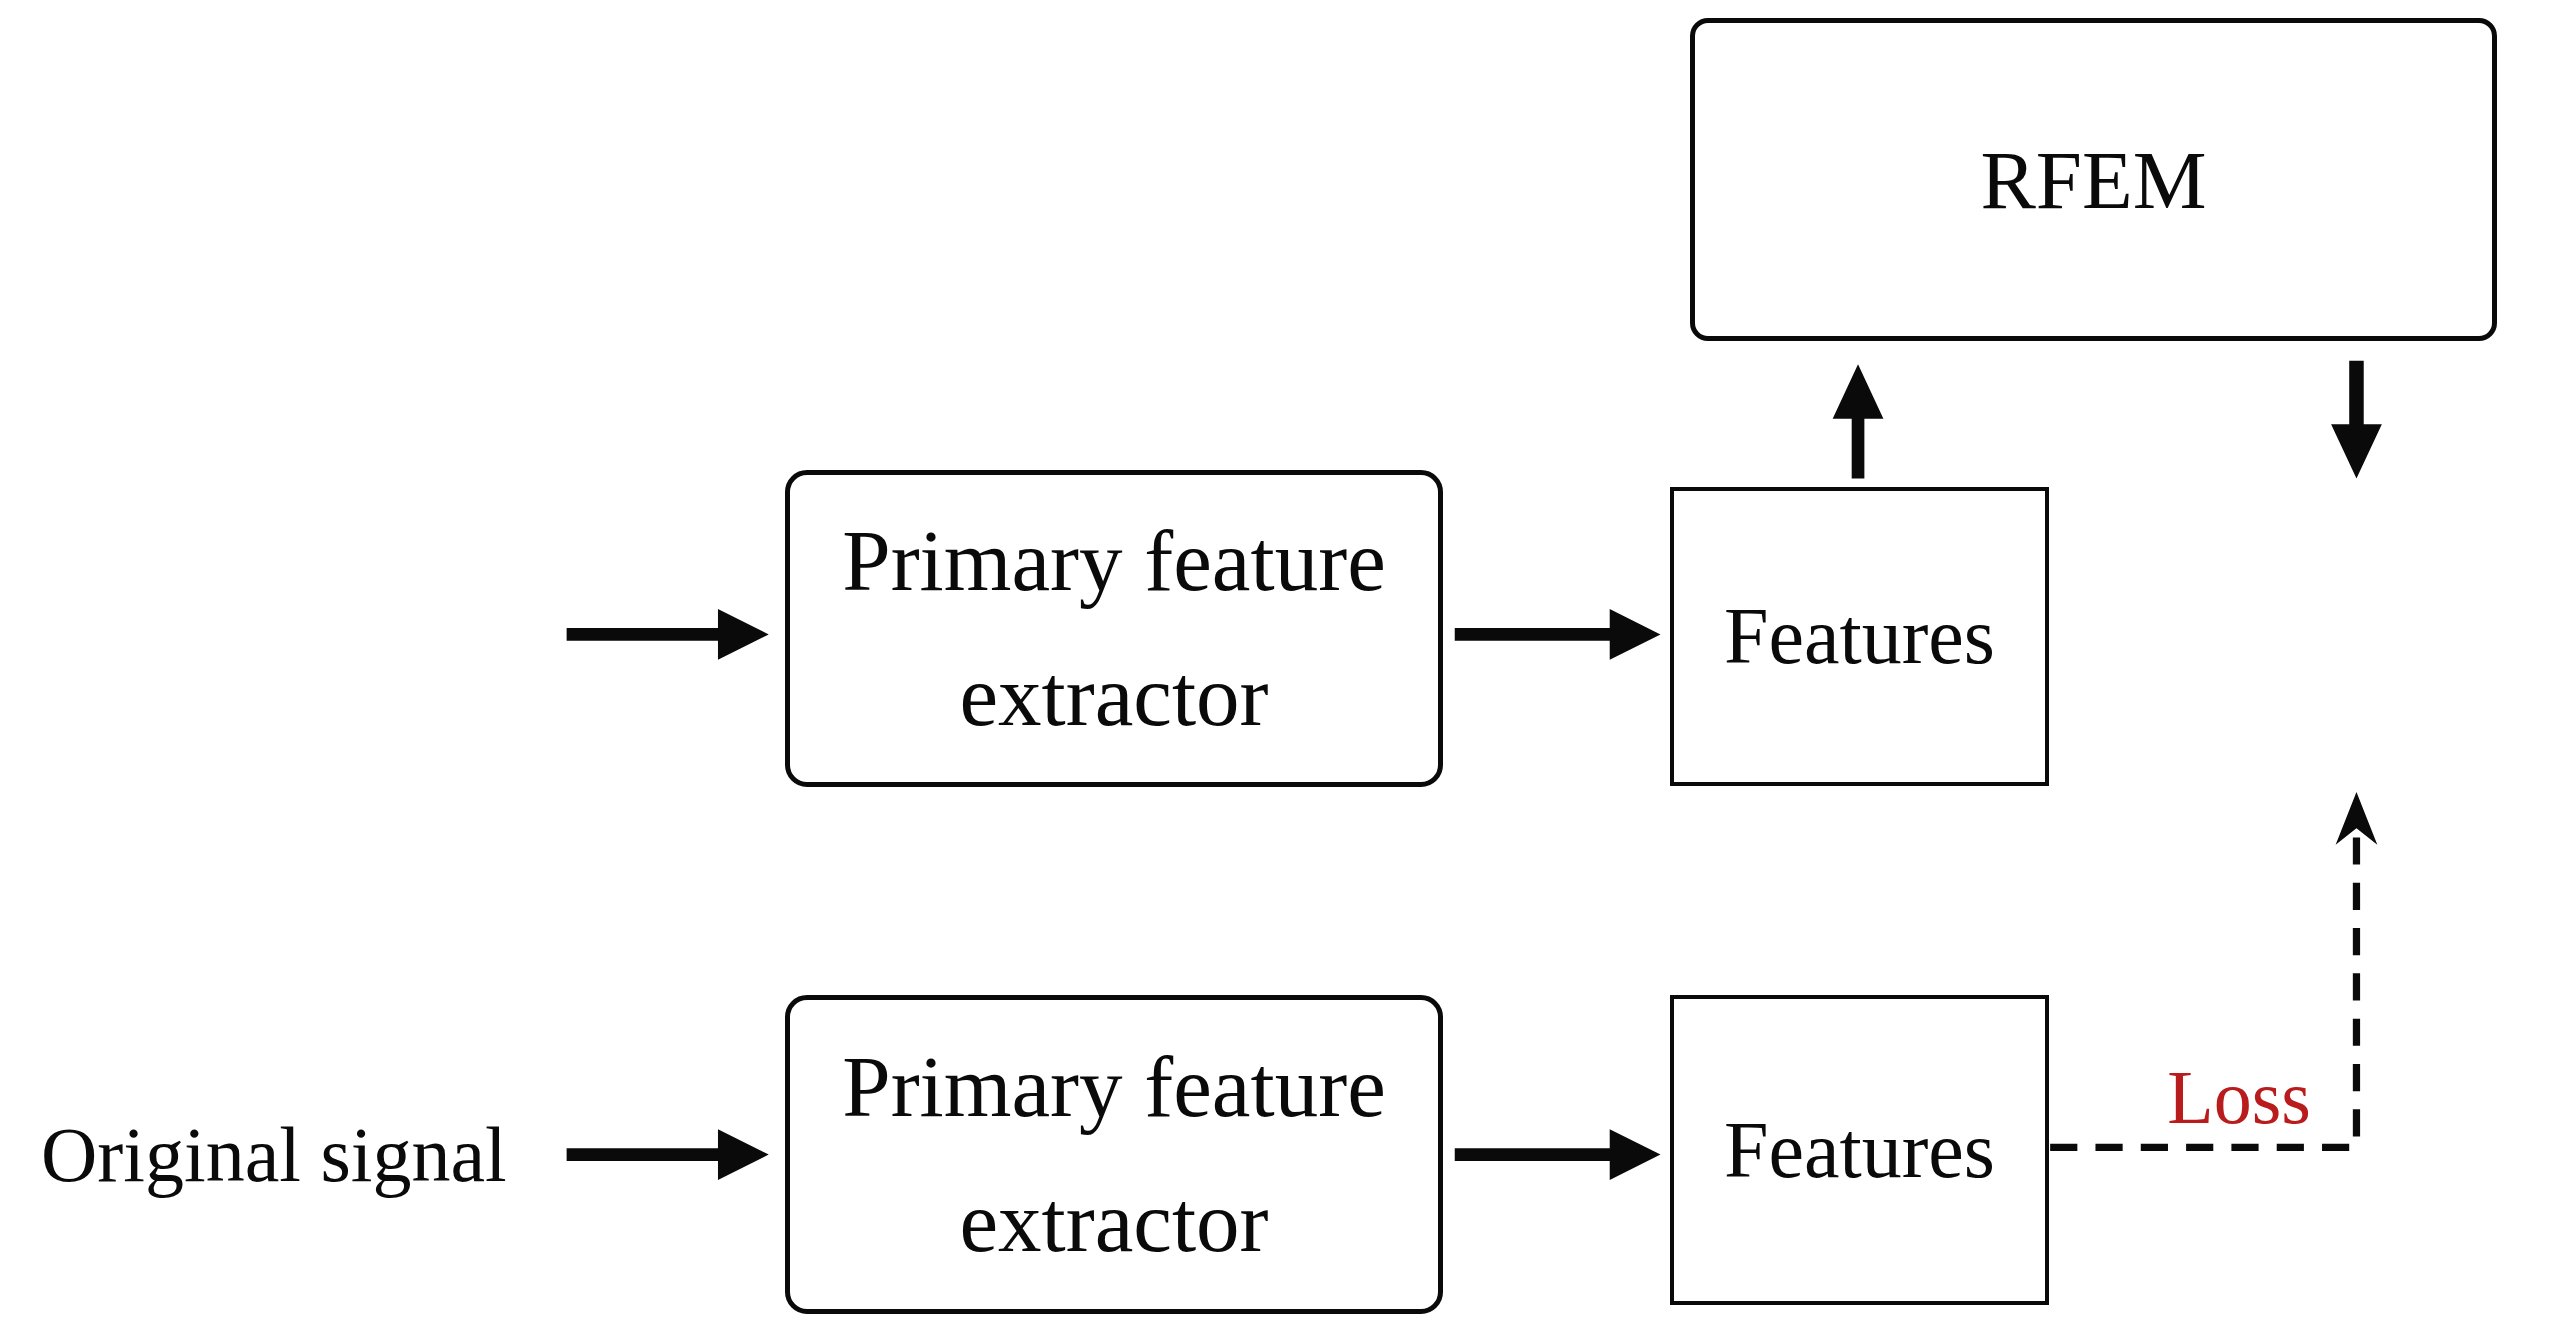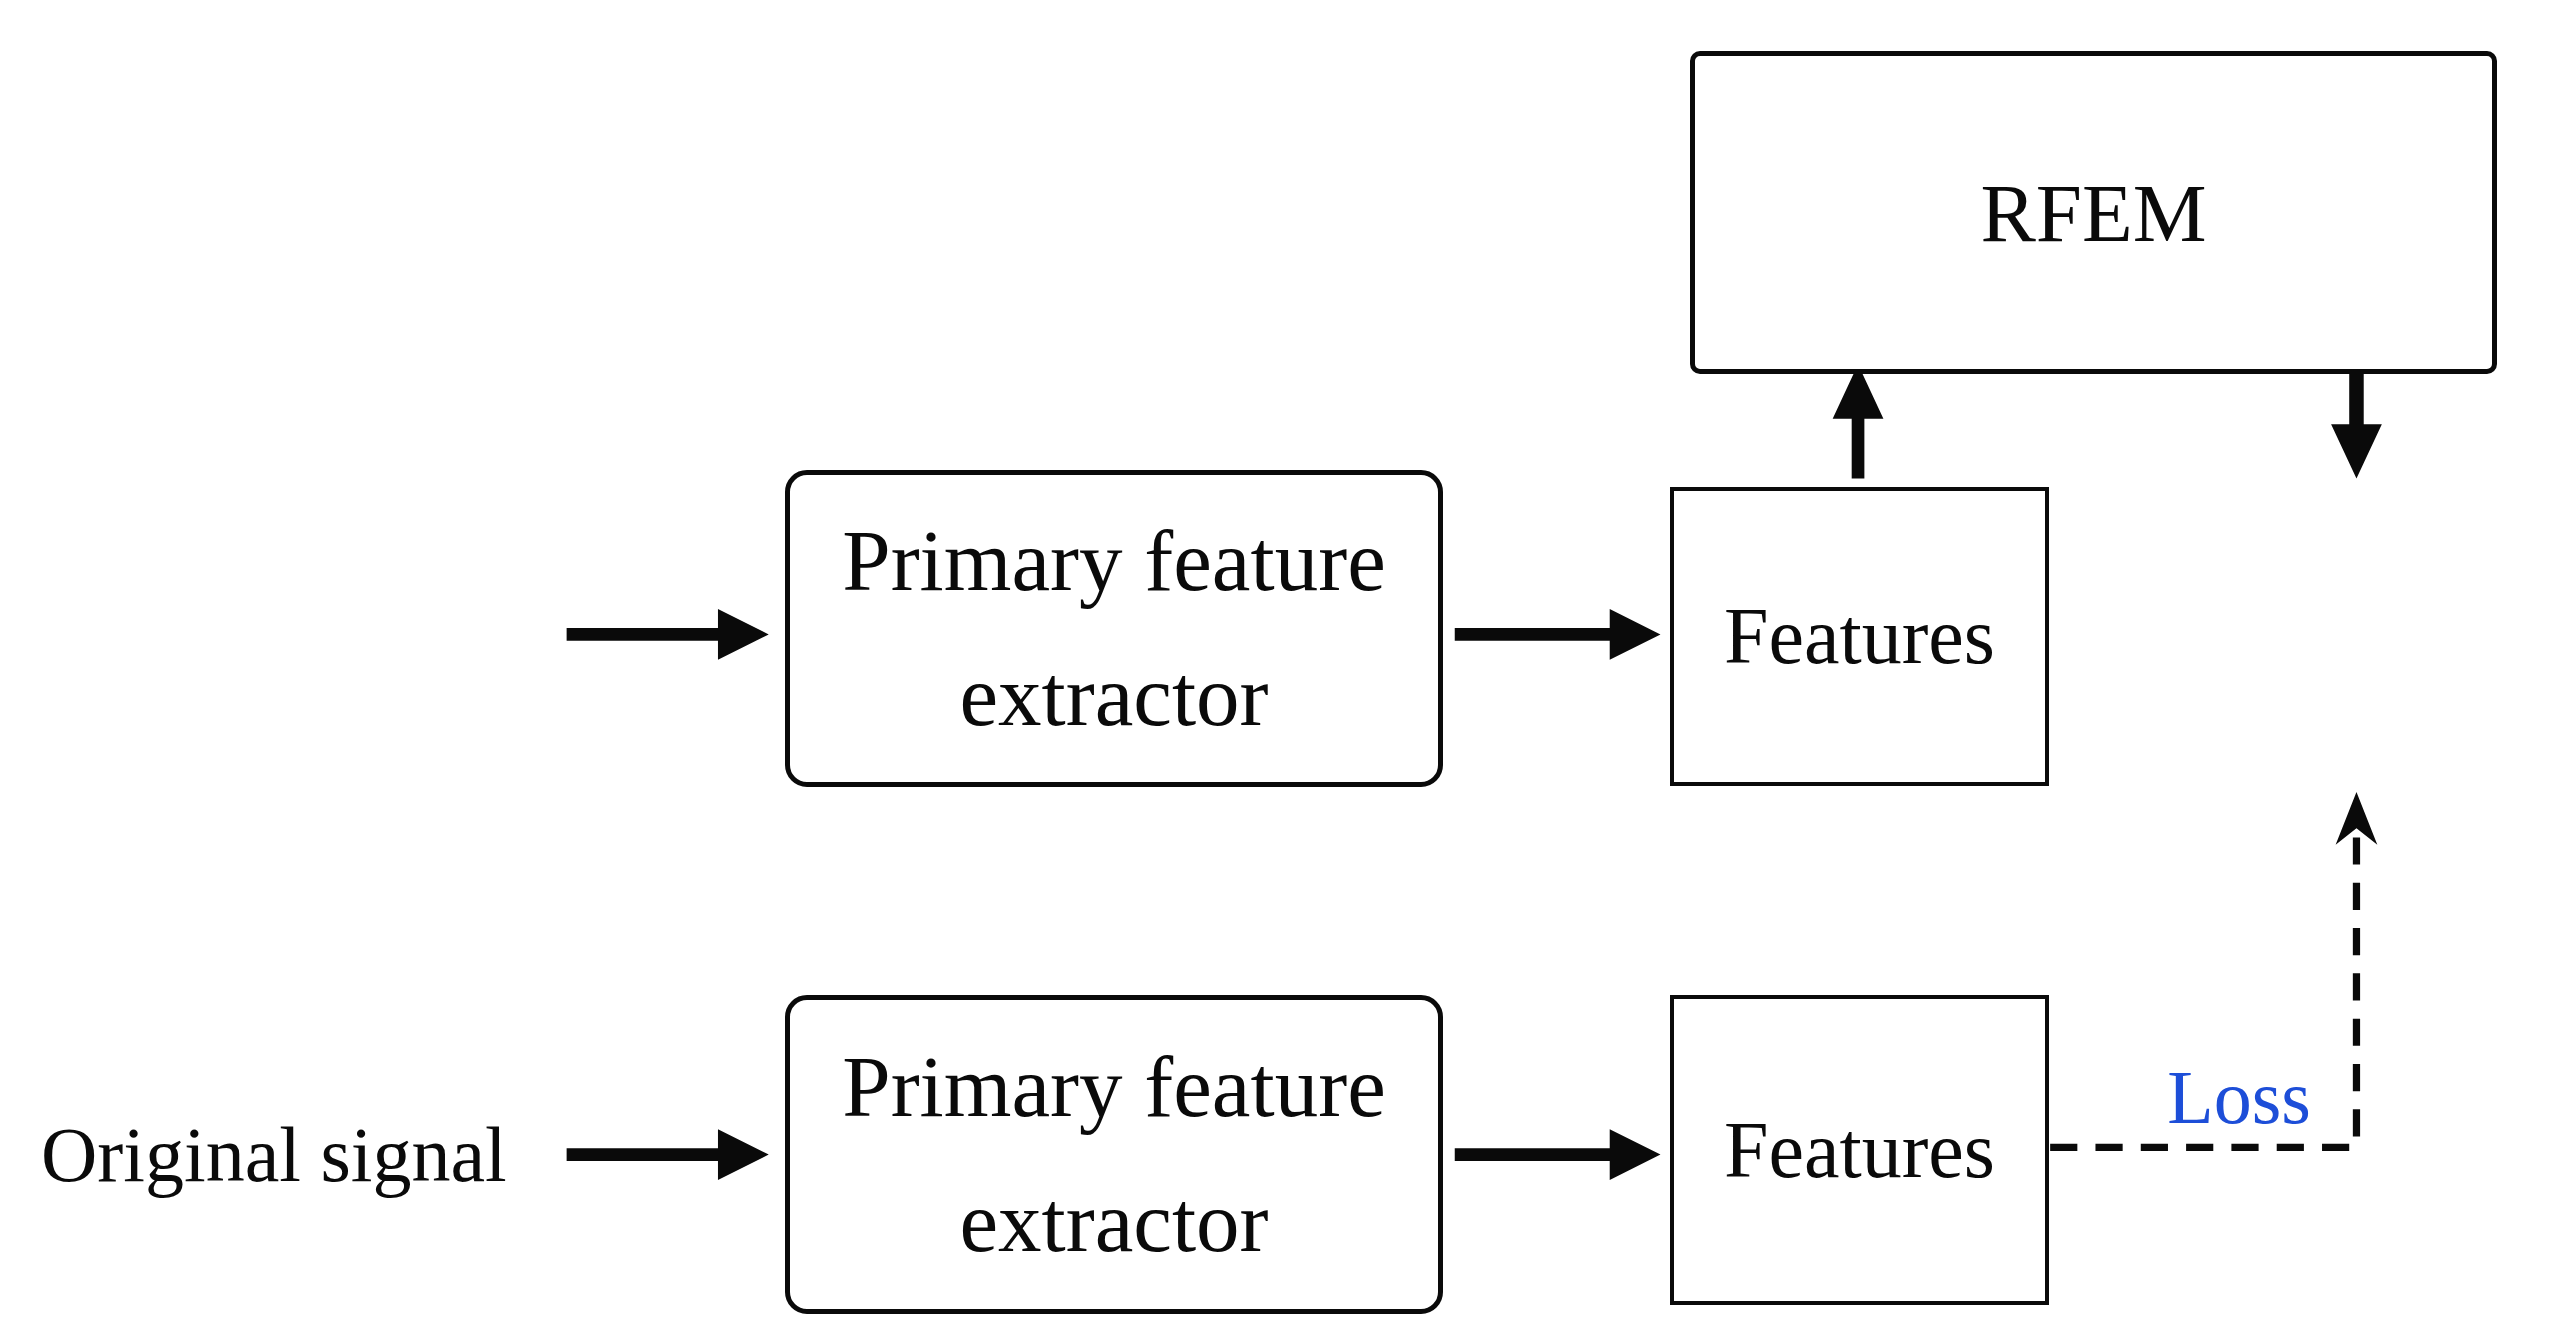--- a/index.html
+++ b/index.html
@@ -16,21 +16,21 @@
     position: absolute;
     box-sizing: border-box;
     background: #ffffff;
     border: 4.5px solid #0a0a0a;
     display: flex;
     align-items: center;
     justify-content: center;
     text-align: center;
     color: #0a0a0a;
   }
-  .rounded-lg { border-radius: 10px; margin-top: 33px; }
+  .rounded-lg { border-radius: 18px; }
   .rounded-md { border-radius: 22px; }
   #node-rfem {
     left: 1690px; top: 18px; width: 807px; height: 323px;
     font-size: 83px; border-width: 5.4px;
   }
   #node-extractor-top {
     left: 785px; top: 470px; width: 658px; height: 317px;
     font-size: 87px; line-height: 1.55; border-width: 5.4px;
   }
   #node-extractor-bottom {
@@ -56,21 +56,21 @@
     color: #0a0a0a;
     white-space: nowrap;
   }
   #label-damaged { left: 16.3px;  top: 588px; }
   #label-original { left: 41px; top: 1108px; }
   #label-loss {
     position: absolute;
     left: 2121px; top: 1054px; width: 236px;
     font-size: 76px; line-height: 1.15;
     text-align: center;
-    color: #1d4ed8;
+    color: #b91c1c;
   }
   #arrow-layer {
     position: absolute;
     left: 0; top: 0;
     width: 2576px; height: 1334px;
     pointer-events: none;
   }
   #arrow-layer polygon { fill: #0a0a0a; stroke: none; }
   #arrow-layer .dashed {
     fill: none;

